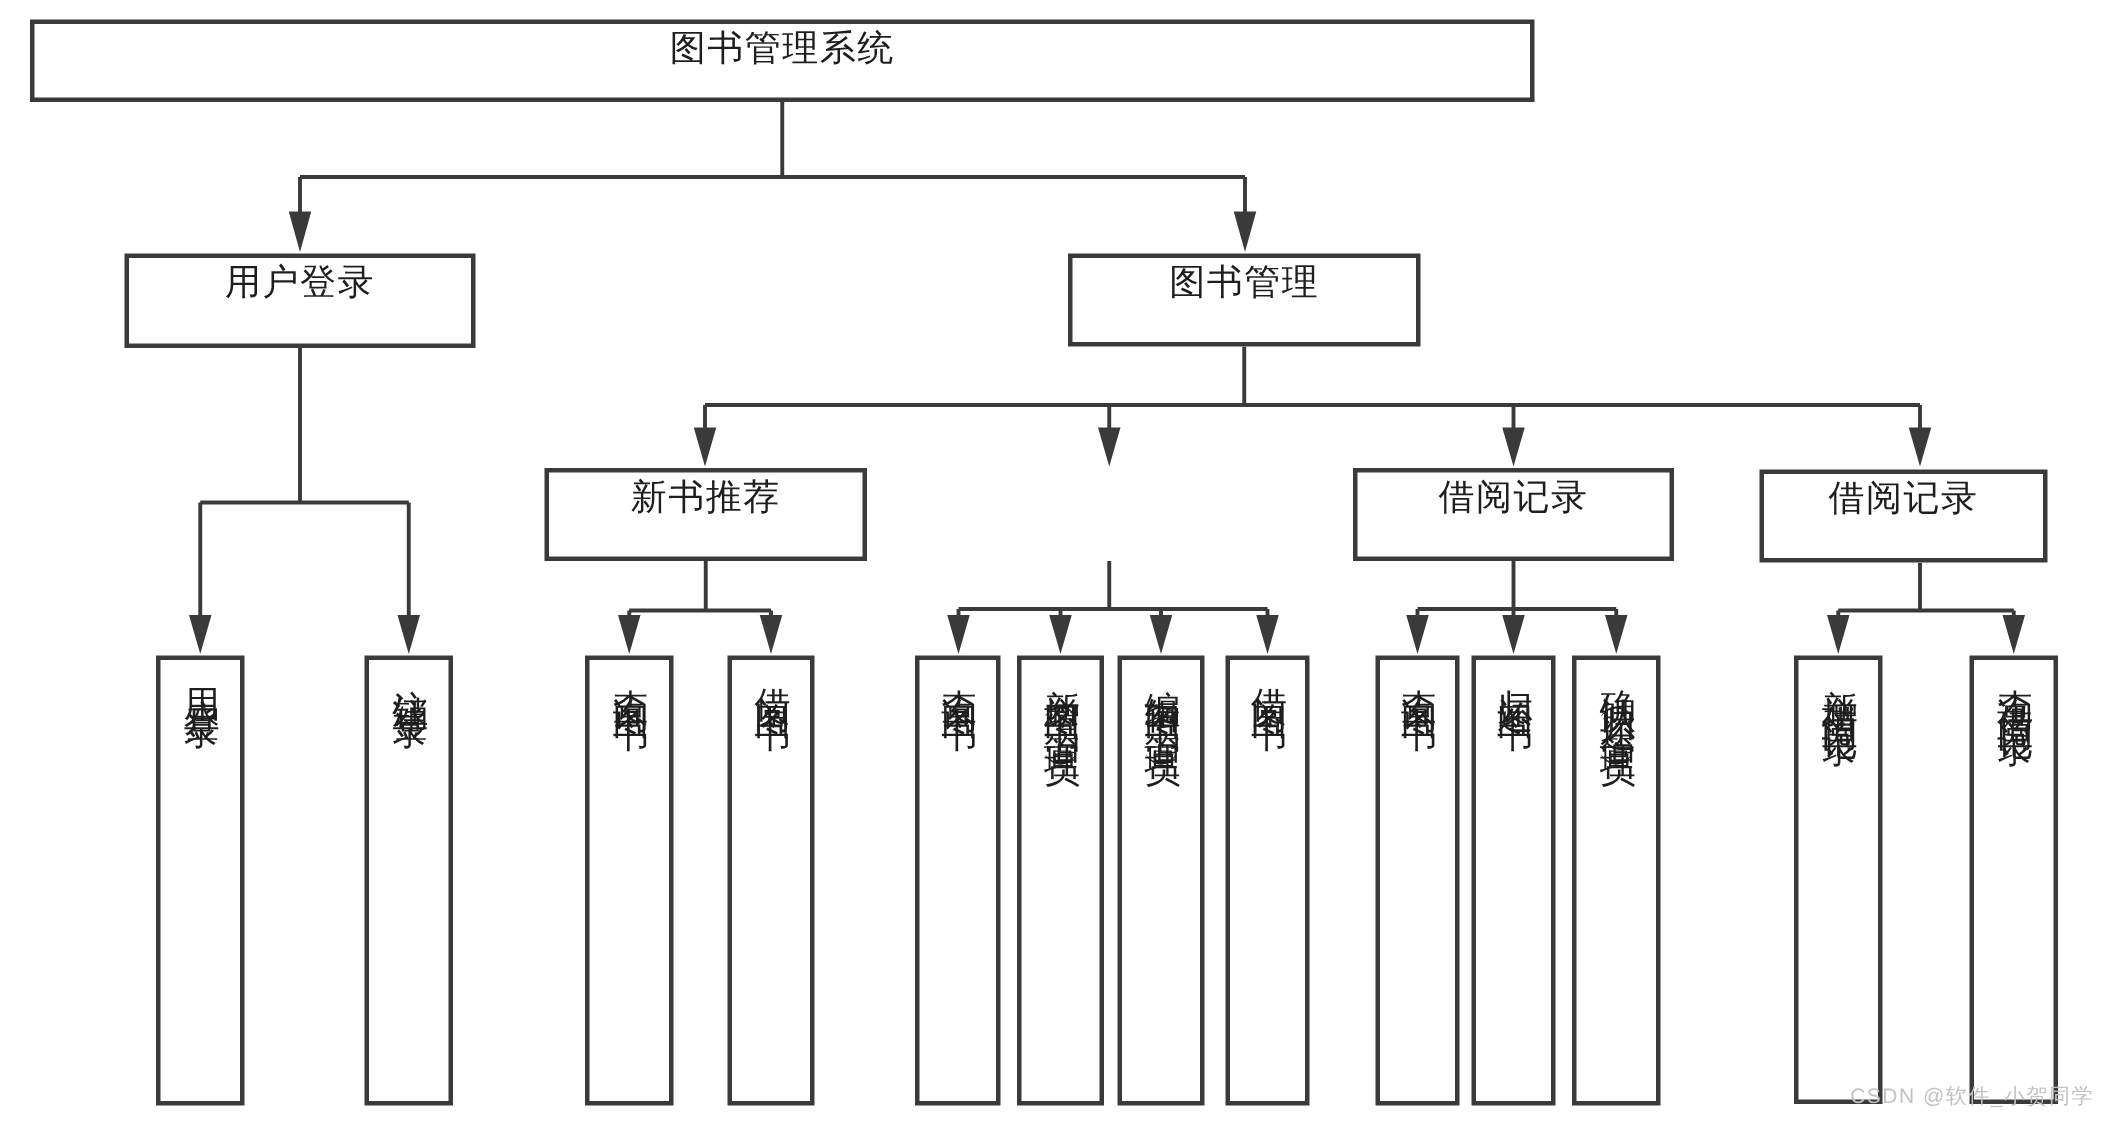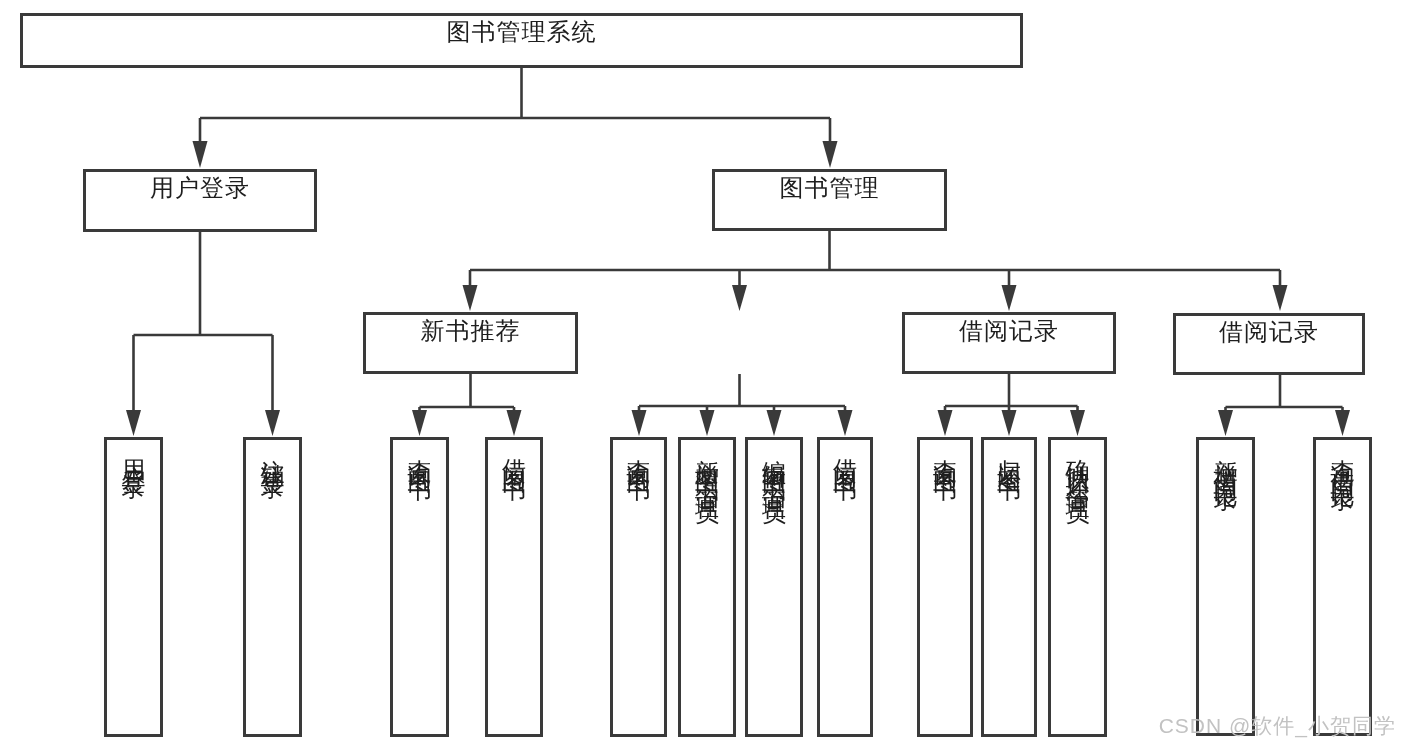--- a/index.html
+++ b/index.html
@@ -37,21 +37,21 @@
     writing-mode:vertical-rl;
     text-orientation:mixed;
     font-size:24px;
     letter-spacing:6px;
     line-height:1;
   }
   .watermark{
     position:absolute;
     right:9px;
     bottom:7px;
-    font-size:21px;
+    font-size:14px;
     letter-spacing:1px;
     color:var(--watermark);
     white-space:nowrap;
     z-index:5;
   }
 </style>
 </head>
 <body>
 
 <div class="canvas">

